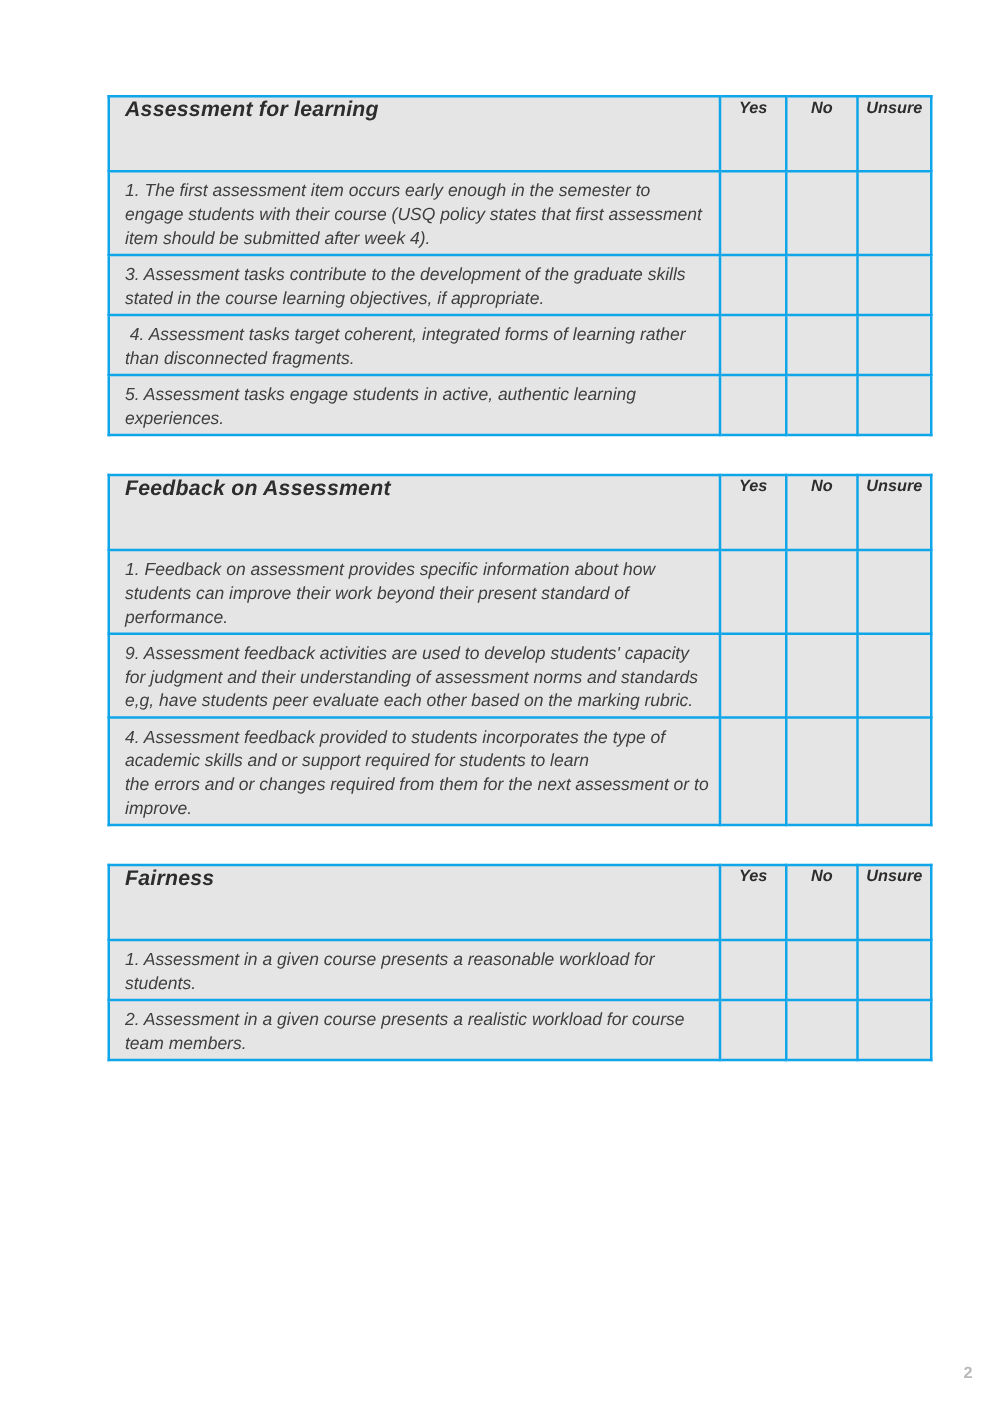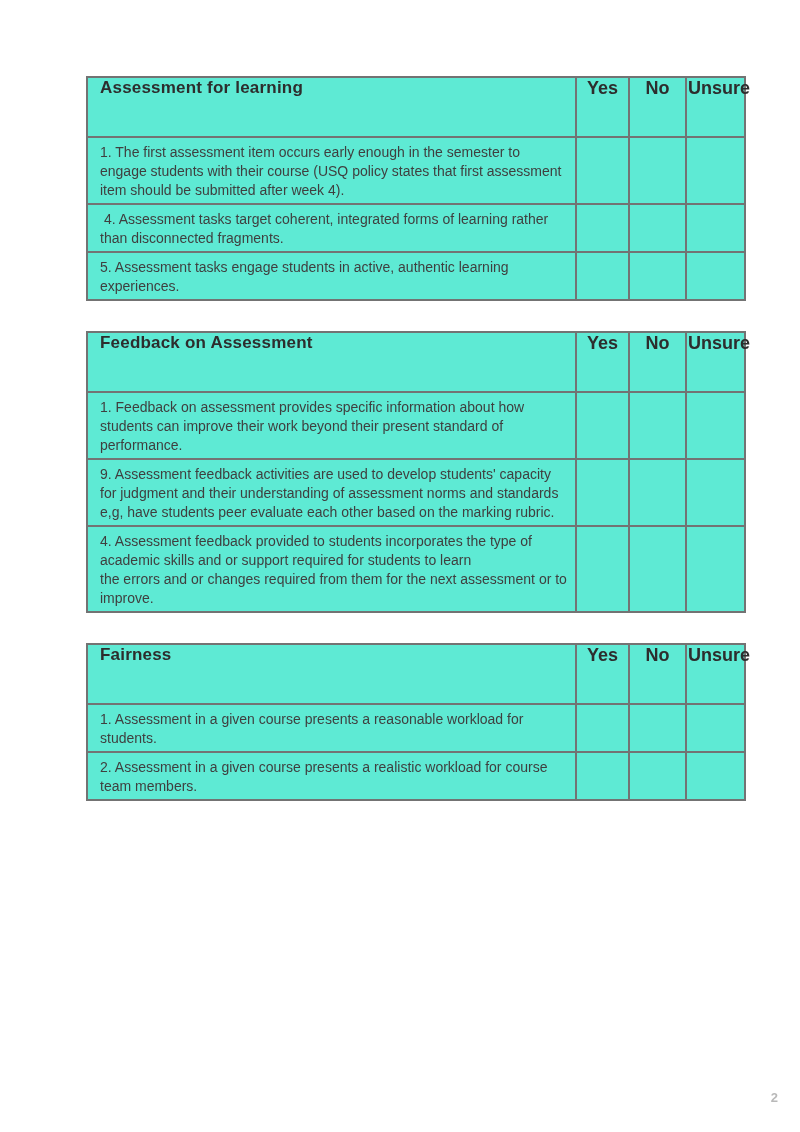--- a/index.html
+++ b/index.html
@@ -24,41 +24,42 @@
     border-collapse: collapse;
     table-layout: fixed;
     width: 658px;
     margin-left: 86px;
     background: #ffffff;
   }
   table.checklist.first { margin-top: 76px; }
   table.checklist.next  { margin-top: 30px; }
   table.checklist th,
   table.checklist td {
-    border: 2px solid #737373;
-    background: #5eead4;
+    border: 2px solid #0ea5e9;
+    background: #e5e5e5;
     vertical-align: top;
     box-sizing: border-box;
+    font-style: italic;
   }
   col.c-q  { width: 489px; }
   col.c-y  { width: 53px; }
   col.c-n  { width: 57px; }
   col.c-u  { width: 59px; }
   th.tbl-title {
     text-align: left;
     font-size: 17px;
     font-weight: bold;
     color: #2d2d2d;
     padding: 0 10px 0 12px;
     height: 60px;
     vertical-align: middle;
     letter-spacing: 0.2px;
   }
   th.col-h {
-    font-size: 18px;
+    font-size: 13px;
     font-weight: bold;
     color: #2d2d2d;
     text-align: center;
     vertical-align: middle;
     padding: 0 1px;
   }
   td.q {
     font-size: 14px;
     line-height: 19px;
     color: #3f3f3f;
@@ -91,20 +92,26 @@
       <tr>
         <th class="tbl-title">Assessment for learning</th>
         <th class="col-h">Yes</th>
         <th class="col-h">No</th>
         <th class="col-h">Unsure</th>
       </tr>
     </thead>
     <tbody>
       <tr>
         <td class="q">1. The first assessment item occurs early enough in the semester to engage students with their course (USQ policy states that first assessment item should be submitted after week 4).</td>
+        <td class="a"></td>
+        <td class="a"></td>
+        <td class="a"></td>
+      </tr>
+      <tr>
+        <td class="q">3. Assessment tasks contribute to the development of the graduate skills stated in the course learning objectives, if appropriate.</td>
         <td class="a"></td>
         <td class="a"></td>
         <td class="a"></td>
       </tr>
       <tr>
         <td class="q"> 4. Assessment tasks target coherent, integrated forms of learning rather than disconnected fragments.</td>
         <td class="a"></td>
         <td class="a"></td>
         <td class="a"></td>
       </tr>

